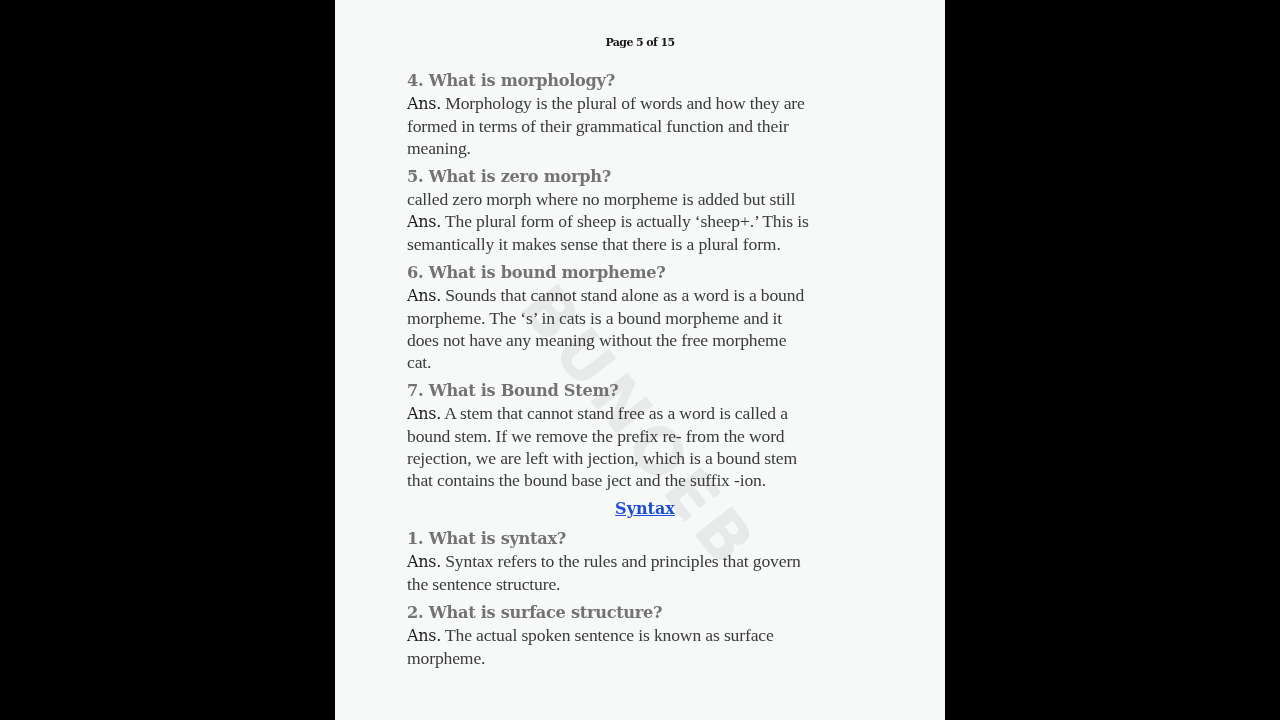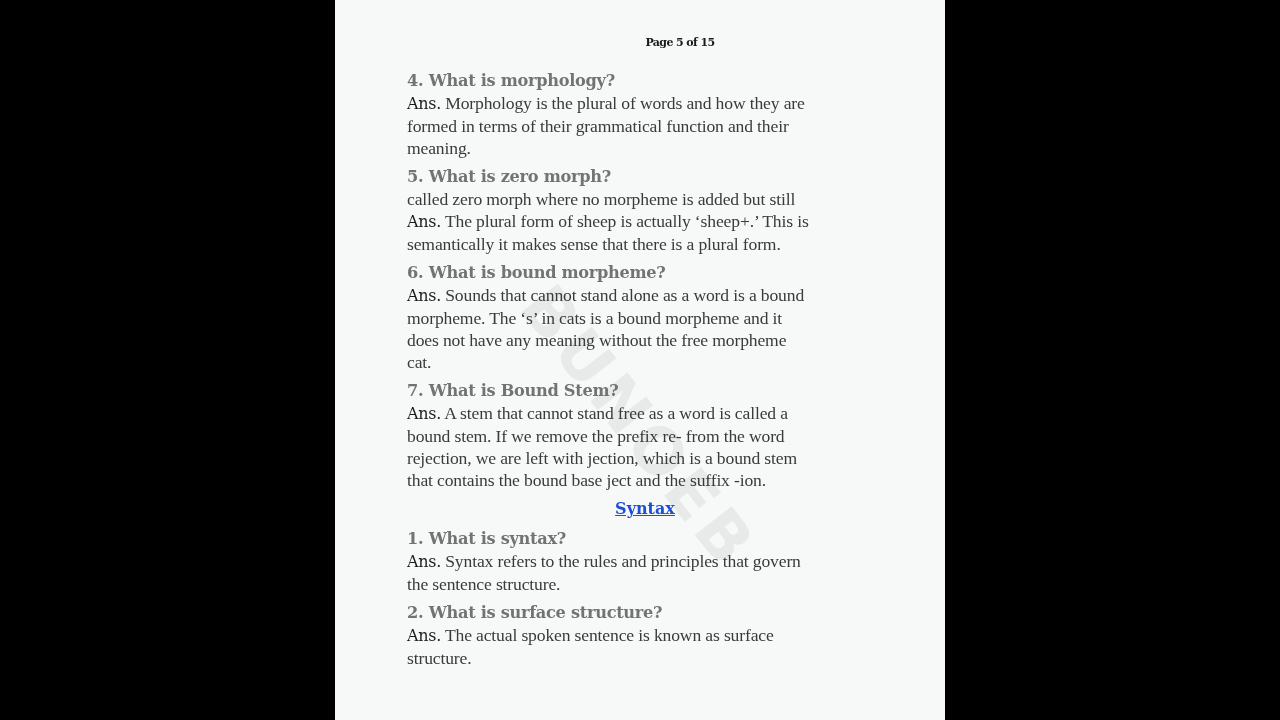--- a/index.html
+++ b/index.html
@@ -23,21 +23,20 @@
       position: absolute;
       top: 36px;
       left: 0;
       width: 100%;
       text-align: center;
       font-family: "DejaVu Serif", serif;
       font-weight: bold;
       font-size: 11px;
       letter-spacing: -0.6px;
       color: #1a1a1a;
-      padding-left: 40px;
     }
     .content {
       position: absolute;
       left: 72px;
       top: 70px;
       width: 470px;
       font-family: "Liberation Serif", serif;
       color: #333333;
     }
     .qa {
@@ -146,18 +145,18 @@
       <div class="answer">
         <div><span class="ans-label">Ans.</span><span> Syntax refers to the rules and principles that govern</span></div>
         <div>the sentence structure.</div>
       </div>
     </div>
 
     <div class="qa">
       <div class="question">2. What is surface structure?</div>
       <div class="answer">
         <div><span class="ans-label">Ans.</span><span> The actual spoken sentence is known as surface</span></div>
-        <div>structure.</div>
+        <div>morpheme.</div>
       </div>
     </div>
 
   </div>
 </div>
 
 </body></html>

